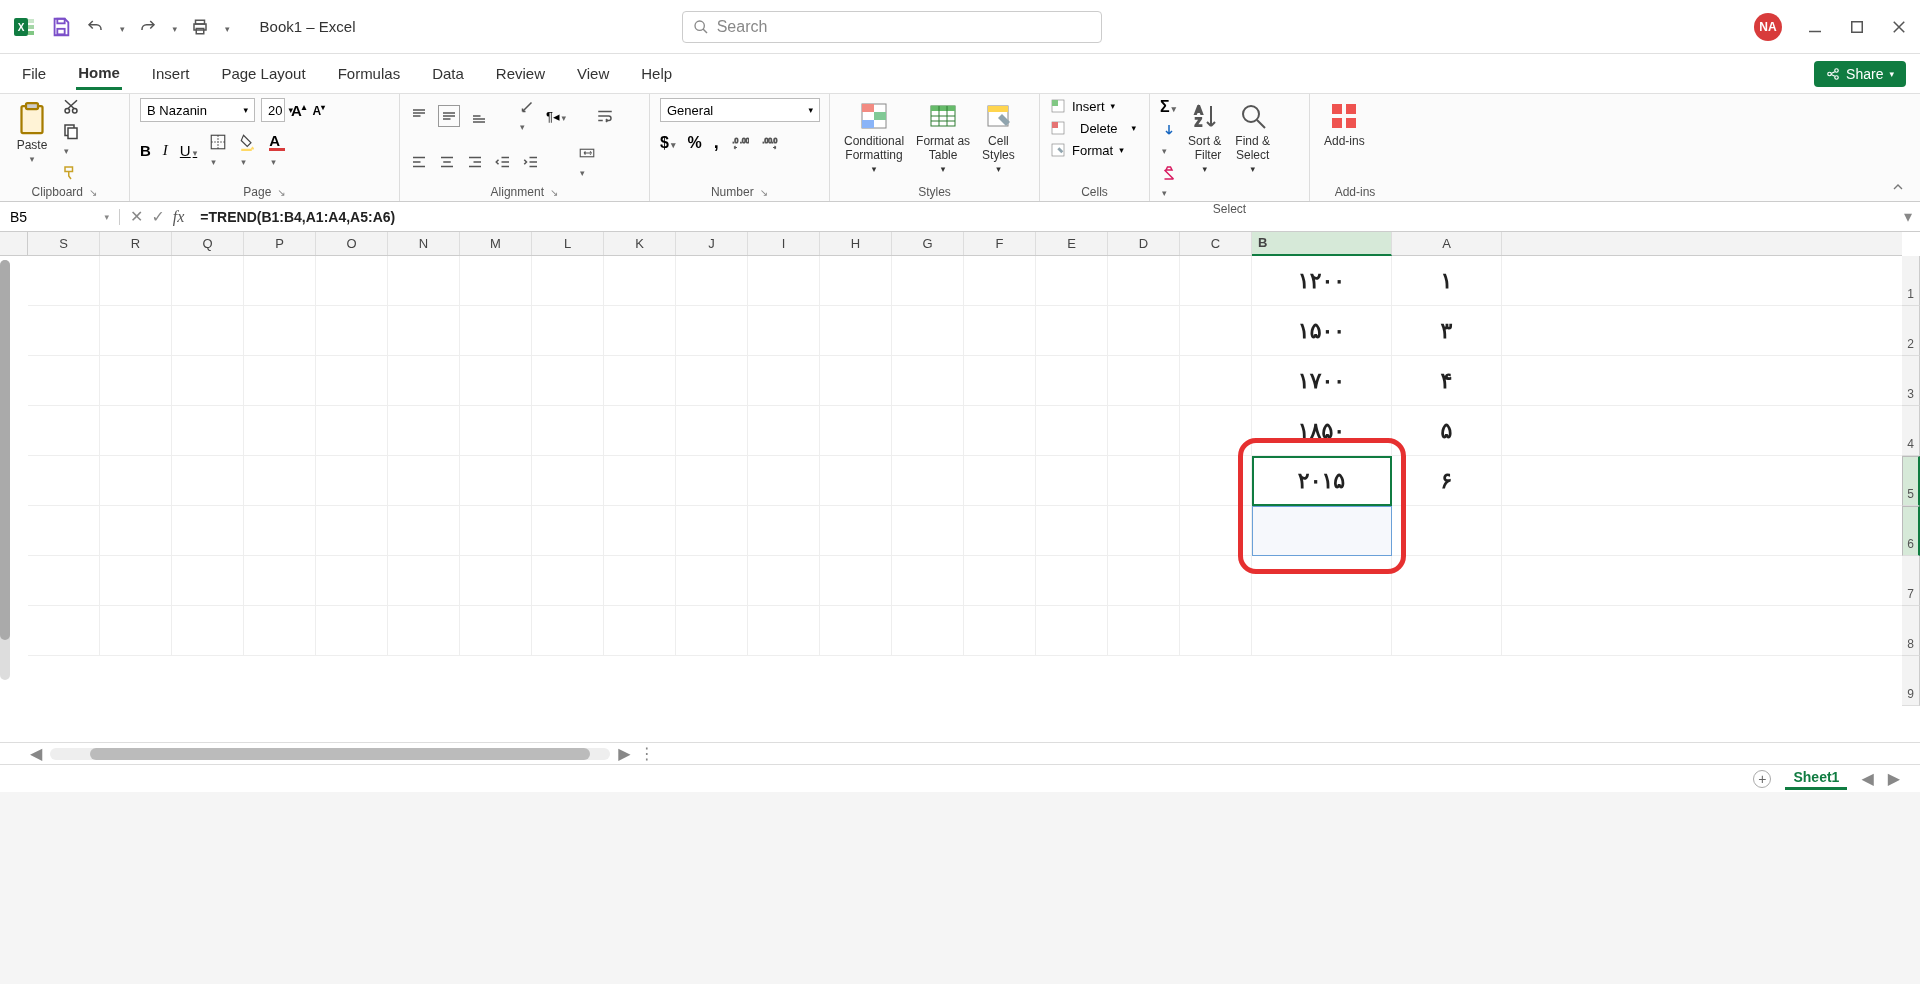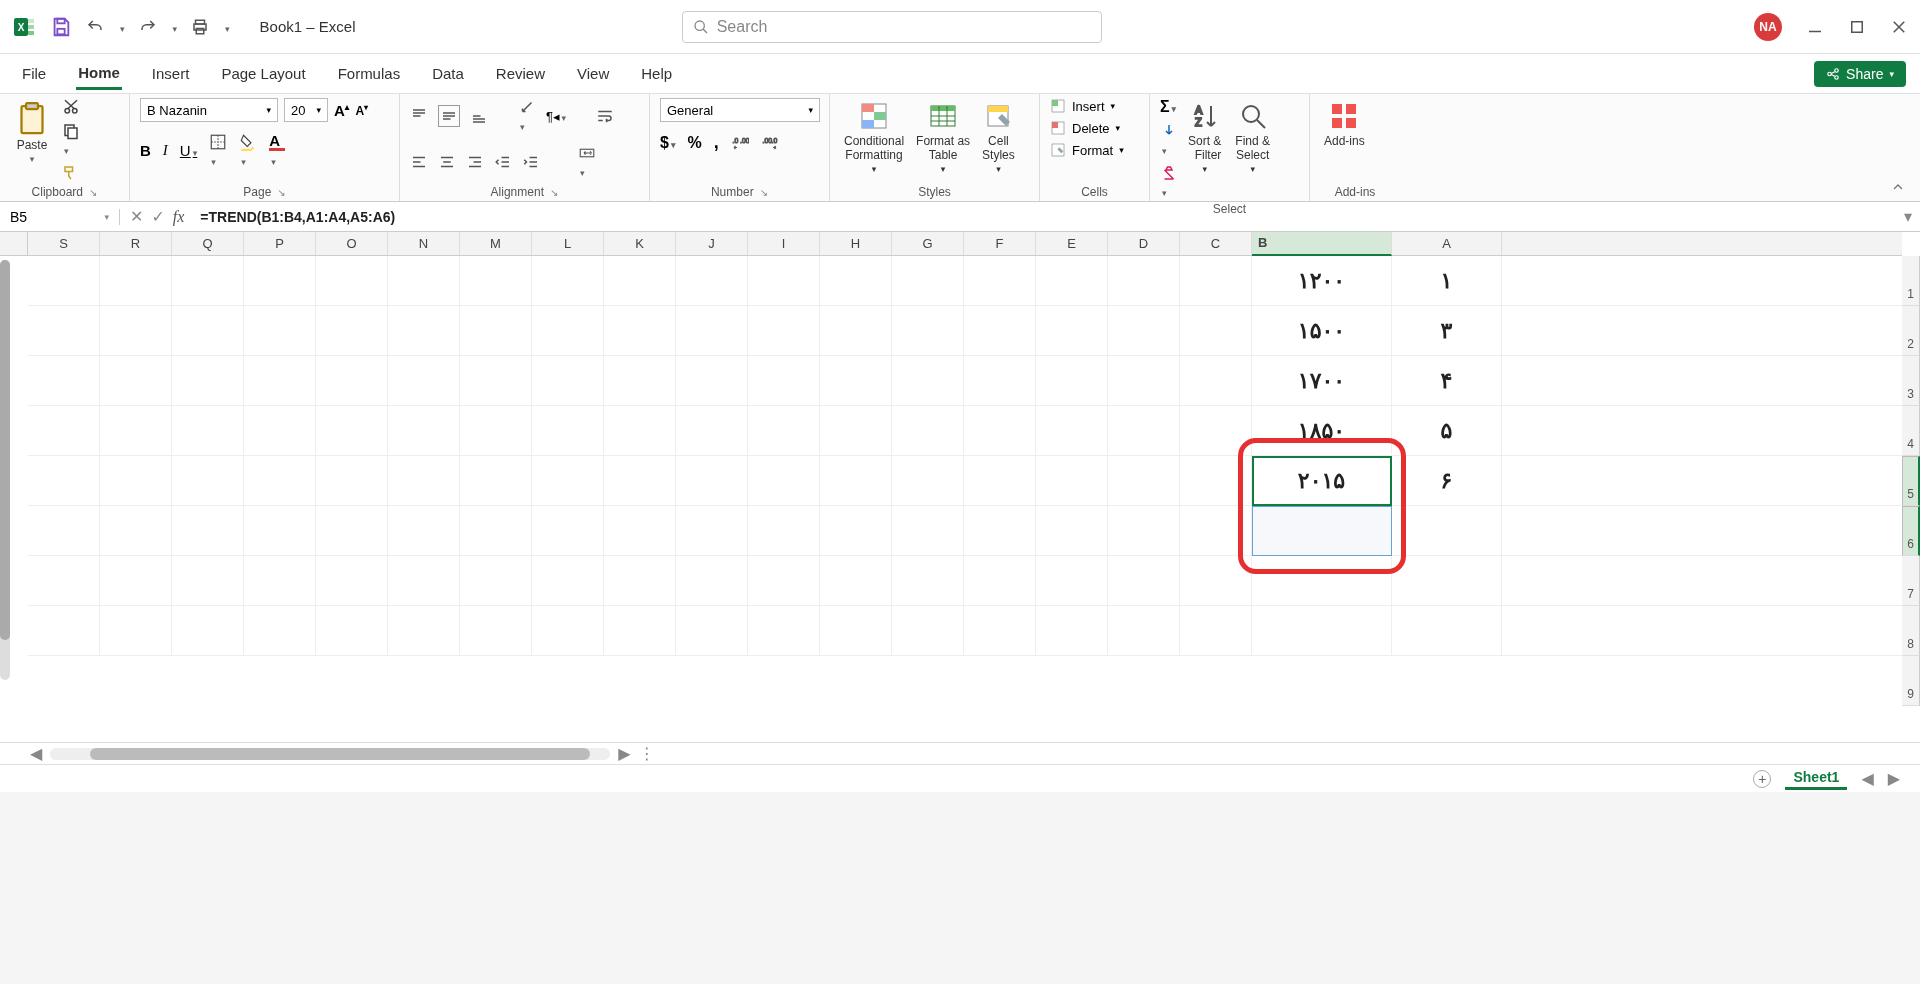--- a/index.html
+++ b/index.html
@@ -215,25 +215,25 @@
     </div>
     <div class="group-label">
         <span>Clipboard</span>
         <span class="launcher">↘</span>
       </div>
   </div>
 
   <div class="group" style="width:270px">
     <div class="group-body col" style="gap:10px;width:100%">
       <div class="row">
-        <div class="sel" style="width:138px">
+        <div class="sel" style="width:115px">
             <span>B Nazanin</span>
             <span style="font-size:9px">▾</span>
           </div>
-        <div class="sel" style="width:44px">
+        <div class="sel" style="width:24px">
             <span>20</span>
             <span style="font-size:9px">▾</span>
           </div>
         <span style="font-size:15px;font-weight:600">A<sup style="font-size:9px">▴</sup></span>
         <span style="font-size:12px;font-weight:600">A<sup style="font-size:8px">▾</sup></span>
       </div>
       <div class="row" style="gap:12px">
         <span style="font-weight:700;font-size:15px">B</span>
         <span style="font-style:italic;font-size:15px;font-family:serif">I</span>
         <span style="text-decoration:underline;font-size:15px" class="chev">U</span>
@@ -406,21 +406,21 @@
   <div class="group" style="width:110px">
     <div class="group-body col" style="gap:6px">
       <div class="row" style="gap:6px;font-size:13px">
           <svg width="16" height="16" viewBox="0 0 24 24">
             <rect x="3" y="3" width="18" height="18" fill="#fff" stroke="#888"></rect>
             <rect x="3" y="3" width="9" height="9" fill="#81c784"></rect>
           </svg>
           <span>Insert</span>
           <span style="font-size:9px">▾</span>
         </div>
-      <div class="row" style="gap:6px;font-size:13px">
+      <div class="row" style="gap:14px;font-size:13px">
           <svg width="16" height="16" viewBox="0 0 24 24">
             <rect x="3" y="3" width="18" height="18" fill="#fff" stroke="#888"></rect>
             <rect x="3" y="3" width="9" height="9" fill="#e57373"></rect>
           </svg>
           <span>Delete</span>
           <span style="font-size:9px">▾</span>
         </div>
       <div class="row" style="gap:6px;font-size:13px">
           <svg width="16" height="16" viewBox="0 0 24 24">
             <rect x="3" y="3" width="18" height="18" fill="#fff" stroke="#888"></rect>

